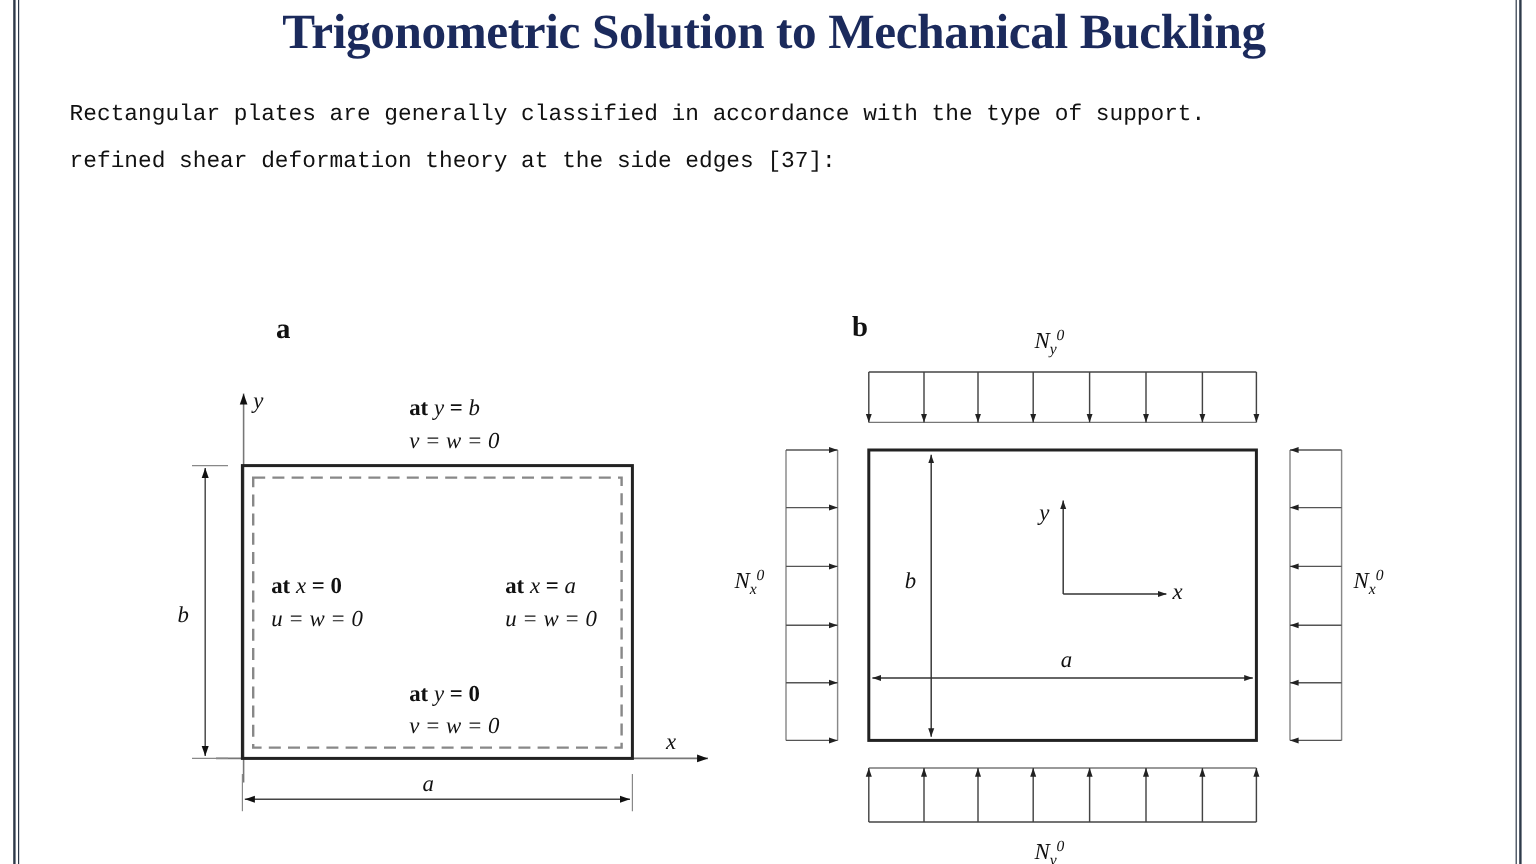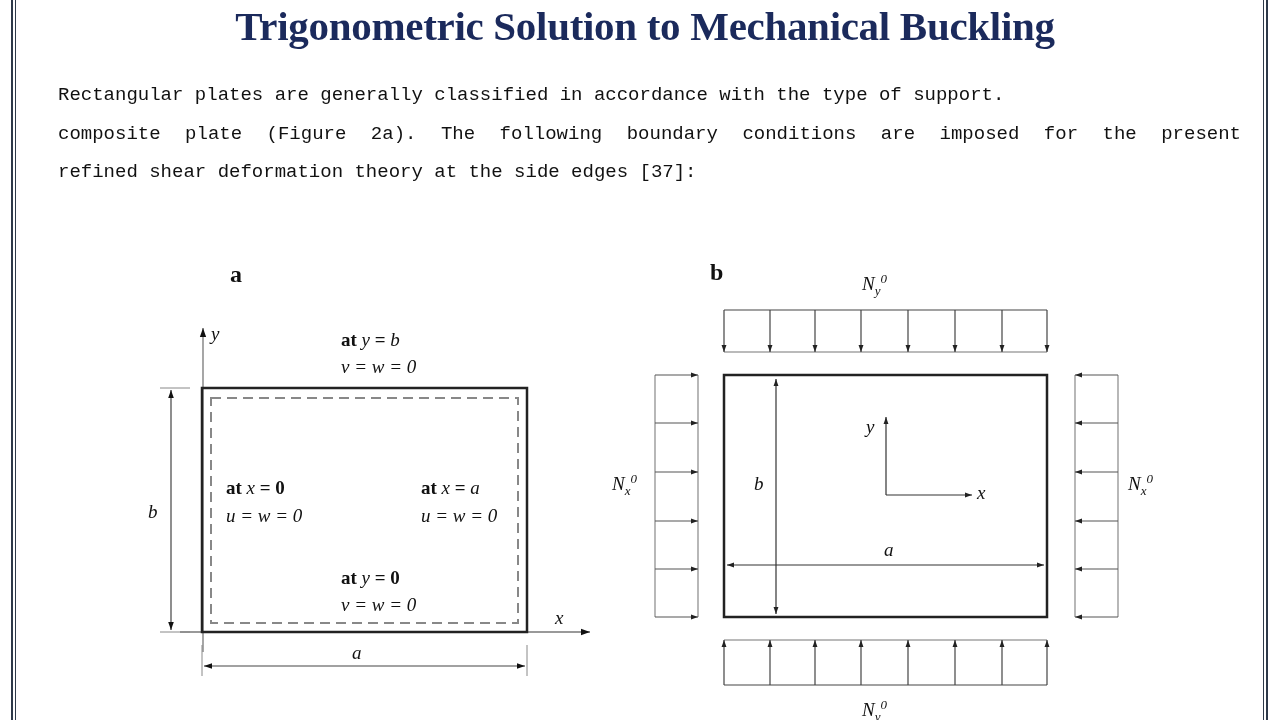--- a/index.html
+++ b/index.html
@@ -32,21 +32,20 @@
 
 <div class="vline" style="left:11px;"></div>
 <div class="vline" style="left:15px; width:1px;"></div>
 <div class="vline" style="left:1263px; width:1px;"></div>
 <div class="vline" style="left:1266px;"></div>
 
 <div class="title">Trigonometric Solution to Mechanical Buckling</div>
 
 <div class="body-text">
   <span class="line">Rectangular plates are generally classified in accordance with the type of support.</span>
-  <span class="line justify">composite plate (Figure 2a). The following boundary conditions are imposed for the present</span>
   <span class="line">refined shear deformation theory at the side edges [37]:</span>
 </div>
 
 <svg width="1280" height="720" viewBox="0 0 1280 720">
   <defs>
     <marker id="ah" viewBox="0 0 10 10" refX="10" refY="5" markerWidth="7" markerHeight="7" orient="auto-start-reverse">
       <path d="M0,1.5 L10,5 L0,8.5 z" fill="#111"></path>
     </marker>
     <marker id="ahs" viewBox="0 0 10 10" refX="10" refY="5" markerWidth="6" markerHeight="6" orient="auto-start-reverse">
       <path d="M0,1.5 L10,5 L0,8.5 z" fill="#222"></path>

